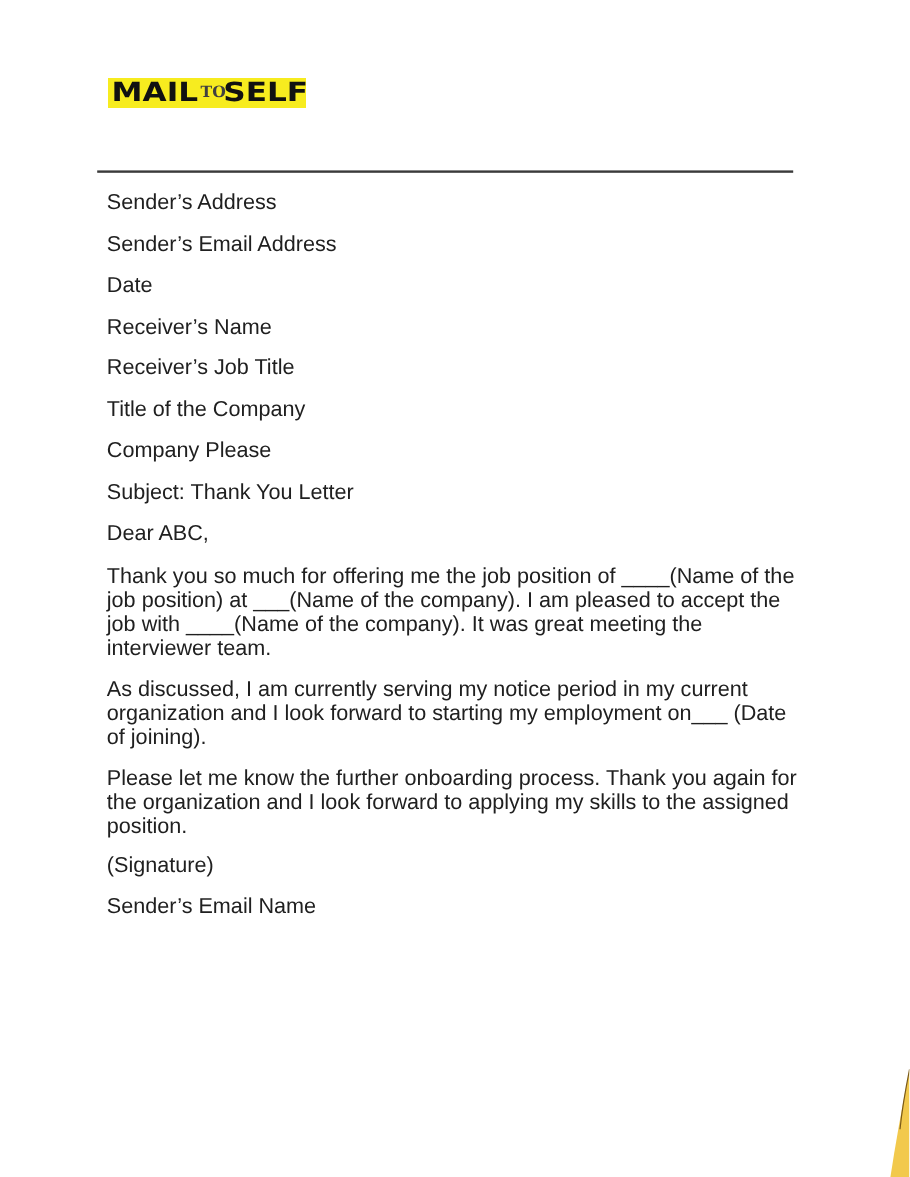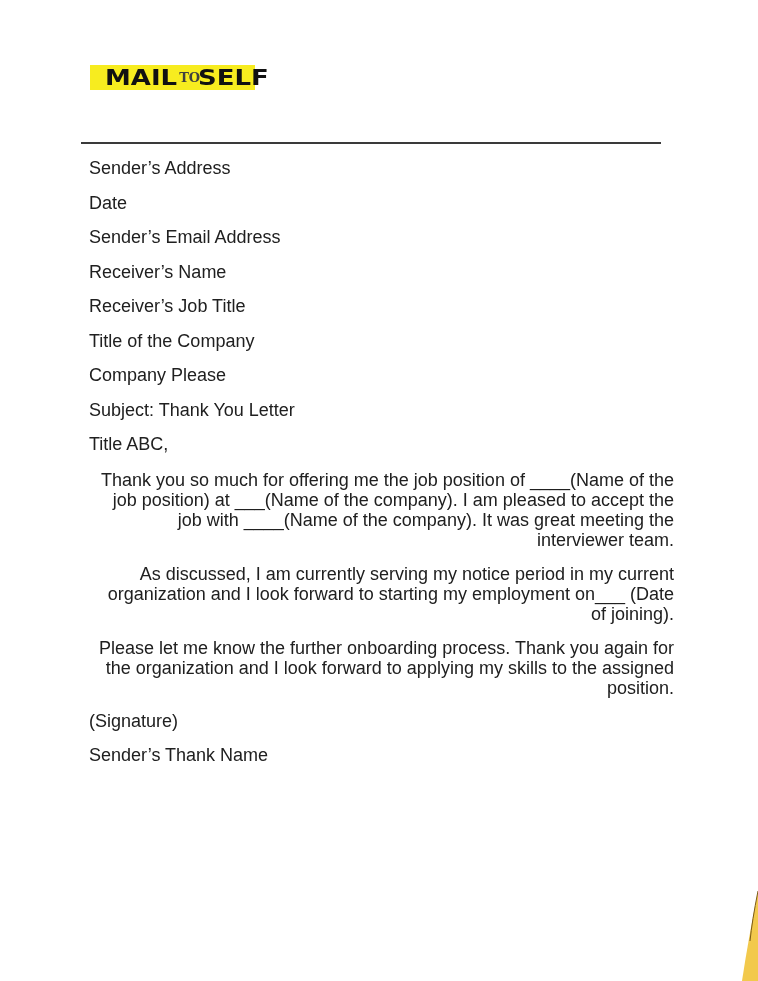--- a/index.html
+++ b/index.html
@@ -19,21 +19,21 @@
       position: absolute;
       left: 90px;
       top: 65px;
       width: 165px;
       height: 25px;
       background: #f7ec1f;
       display: flex;
       align-items: center;
       justify-content: flex-start;
       box-sizing: border-box;
-      padding-left: 15px;
+      padding-left: 3px;
       font-family: "DejaVu Sans", sans-serif;
       font-weight: 900;
       font-size: 22px;
       letter-spacing: 0px;
       color: #111111;
       line-height: 25px;
       white-space: nowrap;
     }
     .logo .part-a { transform: scaleX(1.18); transform-origin: left center; display: inline-block; font-weight: bold; }
     .logo .part-to {
@@ -64,21 +64,20 @@
     .line {
       height: 34.5px;
       line-height: 18px;
       margin: 0;
       white-space: nowrap;
     }
     .para {
       margin: 0 0 14px 0;
       line-height: 20px;
       width: 585px;
-      text-align: right;
     }
     .para.first { margin-top: 0; }
     .corner {
       position: absolute;
       right: 0;
       bottom: 0;
       width: 20px;
       height: 100px;
     }
   </style>
@@ -88,33 +87,33 @@
 <div class="logo">
   <span class="part-a">MAIL</span>
   <span class="part-to">TO</span>
   <span class="part-b">SELF</span>
 </div>
 
 <div class="rule"></div>
 
 <div class="letter">
   <p class="line">Sender’s Address</p>
+  <p class="line">Sender’s Email Address</p>
   <p class="line">Date</p>
-  <p class="line">Sender’s Email Address</p>
   <p class="line">Receiver’s Name</p>
   <p class="line">Receiver’s Job Title</p>
   <p class="line">Title of the Company</p>
   <p class="line">Company Please</p>
   <p class="line">Subject: Thank You Letter</p>
-  <p class="line">Title ABC,</p>
+  <p class="line">Dear ABC,</p>
 
   <p class="para first">Thank you so much for offering me the job position of ____(Name of the job position) at ___(Name of the company). I am pleased to accept the job with ____(Name of the company). It was great meeting the interviewer team.</p>
   <p class="para">As discussed, I am currently serving my notice period in my current organization and I look forward to starting my employment on___ (Date of joining).</p>
   <p class="para">Please let me know the further onboarding process. Thank you again for the organization and I look forward to applying my skills to the assigned position.</p>
 
   <p class="line">(Signature)</p>
-  <p class="line">Sender’s Thank Name</p>
+  <p class="line">Sender’s Email Name</p>
 </div>
 
 <svg class="corner" viewBox="0 0 20 100" width="20" height="100">
   <path d="M20 10 L20 100 L4 100 Q10 60 20 10 Z" fill="#f2c94c"></path>
   <path d="M20 10 Q14 40 12 60" stroke="#7a5a1a" stroke-width="1" fill="none"></path>
 </svg>
 
 </body></html>

